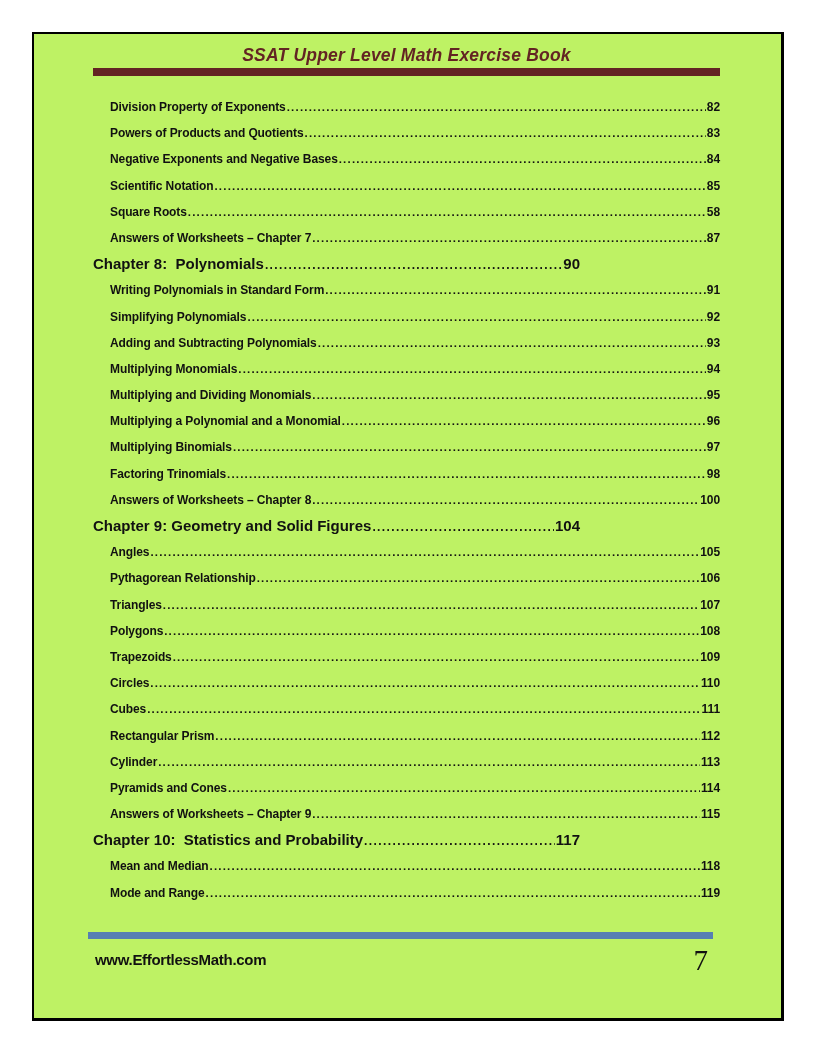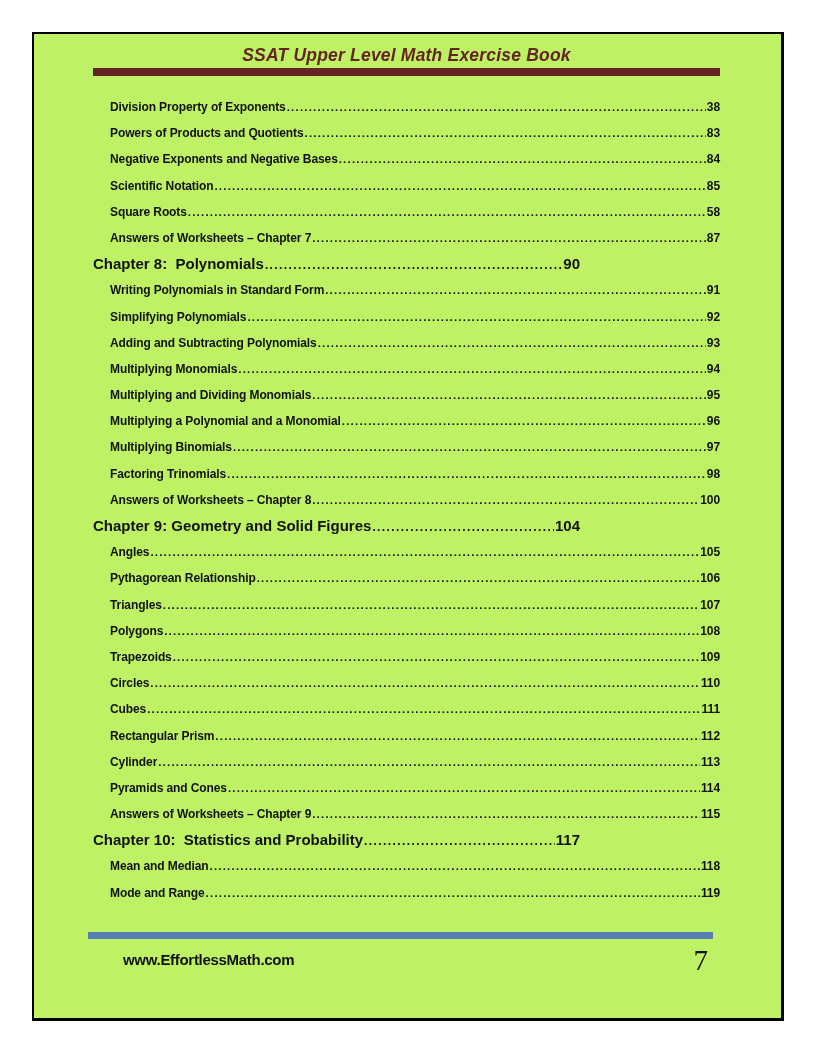--- a/index.html
+++ b/index.html
@@ -88,21 +88,20 @@
     margin-top: 6px;
     display: flex;
     justify-content: space-between;
     align-items: center;
   }
   .site {
     font-weight: bold;
     font-size: 15px;
     letter-spacing: -0.3px;
     padding-left: 2px;
-    margin-left: 28px;
   }
   .folio {
     font-family: "Liberation Serif", serif;
     font-size: 29px;
     line-height: 30px;
     margin-right: 12px;
   }
 </style>
 </head>
 <body>
@@ -110,21 +109,21 @@
 <div class="sheet">
   <header>
     <div class="book-title">SSAT Upper Level Math Exercise Book</div>
     <div class="title-rule"></div>
   </header>
 
   <main class="toc" id="toc">
       <div class="toc-row sub">
         <span class="lbl">Division Property of Exponents</span>
         <span class="leader"></span>
-        <span class="pg">38</span>
+        <span class="pg">82</span>
       </div>
       <div class="toc-row sub">
         <span class="lbl">Powers of Products and Quotients</span>
         <span class="leader"></span>
         <span class="pg">83</span>
       </div>
       <div class="toc-row sub">
         <span class="lbl">Negative Exponents and Negative Bases</span>
         <span class="leader"></span>
         <span class="pg">84</span>

